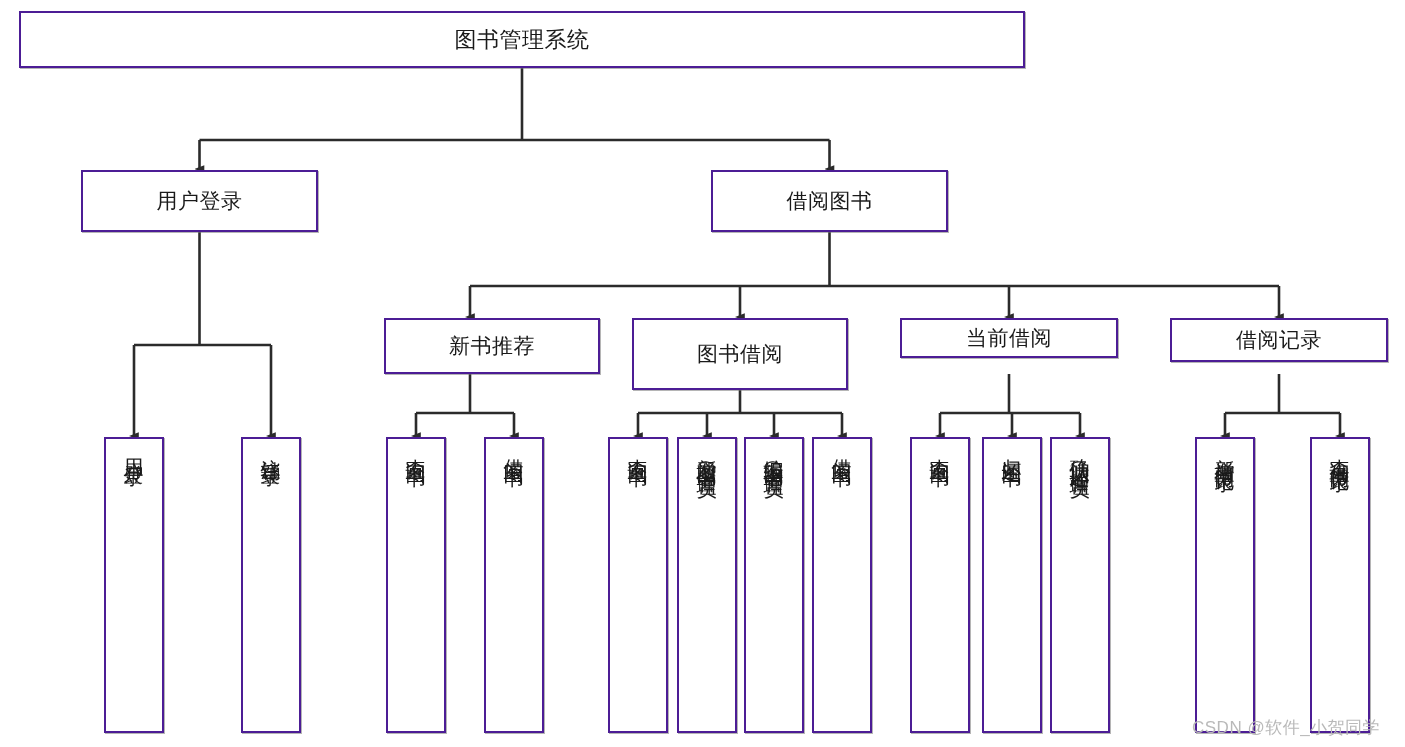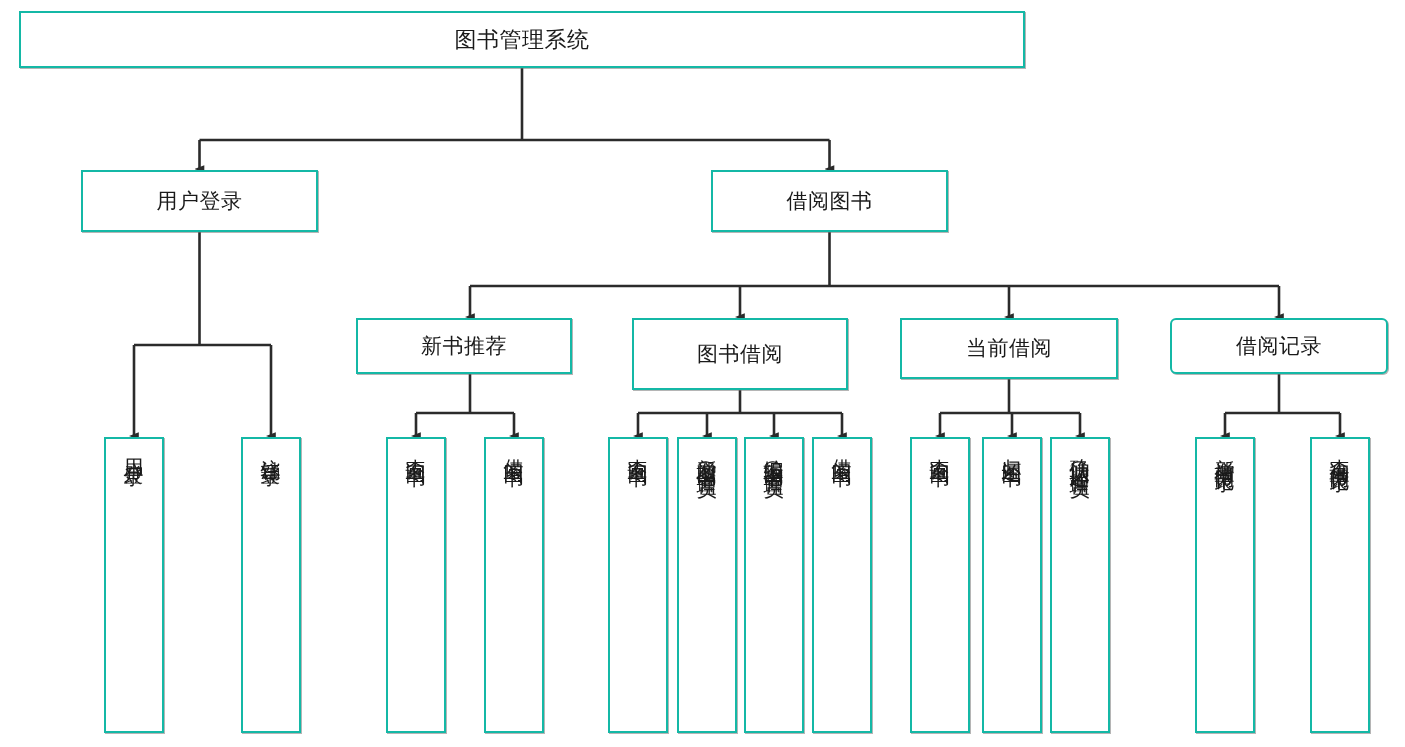--- a/index.html
+++ b/index.html
@@ -21,21 +21,21 @@
     position: absolute;
     left: 0; top: 0;
     width: 1405px;
     height: 747px;
     pointer-events: none;
   }
   .node {
     position: absolute;
     box-sizing: border-box;
     background: #ffffff;
-    border: 2px solid #14b8a6;
+    border: 2px solid #4c1d95;
     box-shadow: 1px 1px 0 0 rgba(120,120,120,0.55);
     display: flex;
     align-items: center;
     justify-content: center;
     color: #1a1a1a;
   }
   .node-label {
     display: block;
     text-align: center;
     line-height: 1.18;
@@ -120,30 +120,30 @@
   <div id="nodes">
       <div class="node horiz root" style="left: 19px; top: 11px; width: 1006px; height: 57px;">
         <span class="node-label">图书管理系统</span>
       </div>
       <div class="node horiz" style="left: 81px; top: 170px; width: 237px; height: 62px;">
         <span class="node-label">用户登录</span>
       </div>
       <div class="node horiz" style="left: 711px; top: 170px; width: 237px; height: 62px;">
         <span class="node-label">借阅图书</span>
       </div>
-      <div class="node horiz" style="left: 356px; top: 318px; width: 216px; height: 56px;">
+      <div class="node horiz" style="left: 384px; top: 318px; width: 216px; height: 56px;">
         <span class="node-label">新书推荐</span>
       </div>
       <div class="node horiz" style="left: 632px; top: 318px; width: 216px; height: 72px;">
         <span class="node-label">图书借阅</span>
       </div>
-      <div class="node horiz" style="left: 900px; top: 318px; width: 218px; height: 61px;">
+      <div class="node horiz" style="left: 900px; top: 318px; width: 218px; height: 40px;">
         <span class="node-label">当前借阅</span>
       </div>
-      <div class="node horiz" style="left: 1170px; top: 318px; width: 218px; height: 56px; border-radius: 6px;">
+      <div class="node horiz" style="left: 1170px; top: 318px; width: 218px; height: 44px;">
         <span class="node-label">借阅记录</span>
       </div>
       <div class="node vert" style="left: 104px; top: 437px; width: 60px; height: 296px;">
         <span class="node-label">用户登录</span>
       </div>
       <div class="node vert" style="left: 241px; top: 437px; width: 60px; height: 296px;">
         <span class="node-label">注销登录</span>
       </div>
       <div class="node vert" style="left: 386px; top: 437px; width: 60px; height: 296px;">
         <span class="node-label">查询图书</span>
@@ -173,14 +173,15 @@
         <span class="node-label">确认归还（管理员）</span>
       </div>
       <div class="node vert" style="left: 1195px; top: 437px; width: 60px; height: 296px;">
         <span class="node-label">新增借阅记录</span>
       </div>
       <div class="node vert" style="left: 1310px; top: 437px; width: 60px; height: 296px;">
         <span class="node-label">查询借阅记录</span>
       </div>
     </div>
 
+  <div class="watermark" style="left: 1192px; top: 716px;">CSDN @软件_小贺同学</div>
 
 </div>
 
 </body></html>

